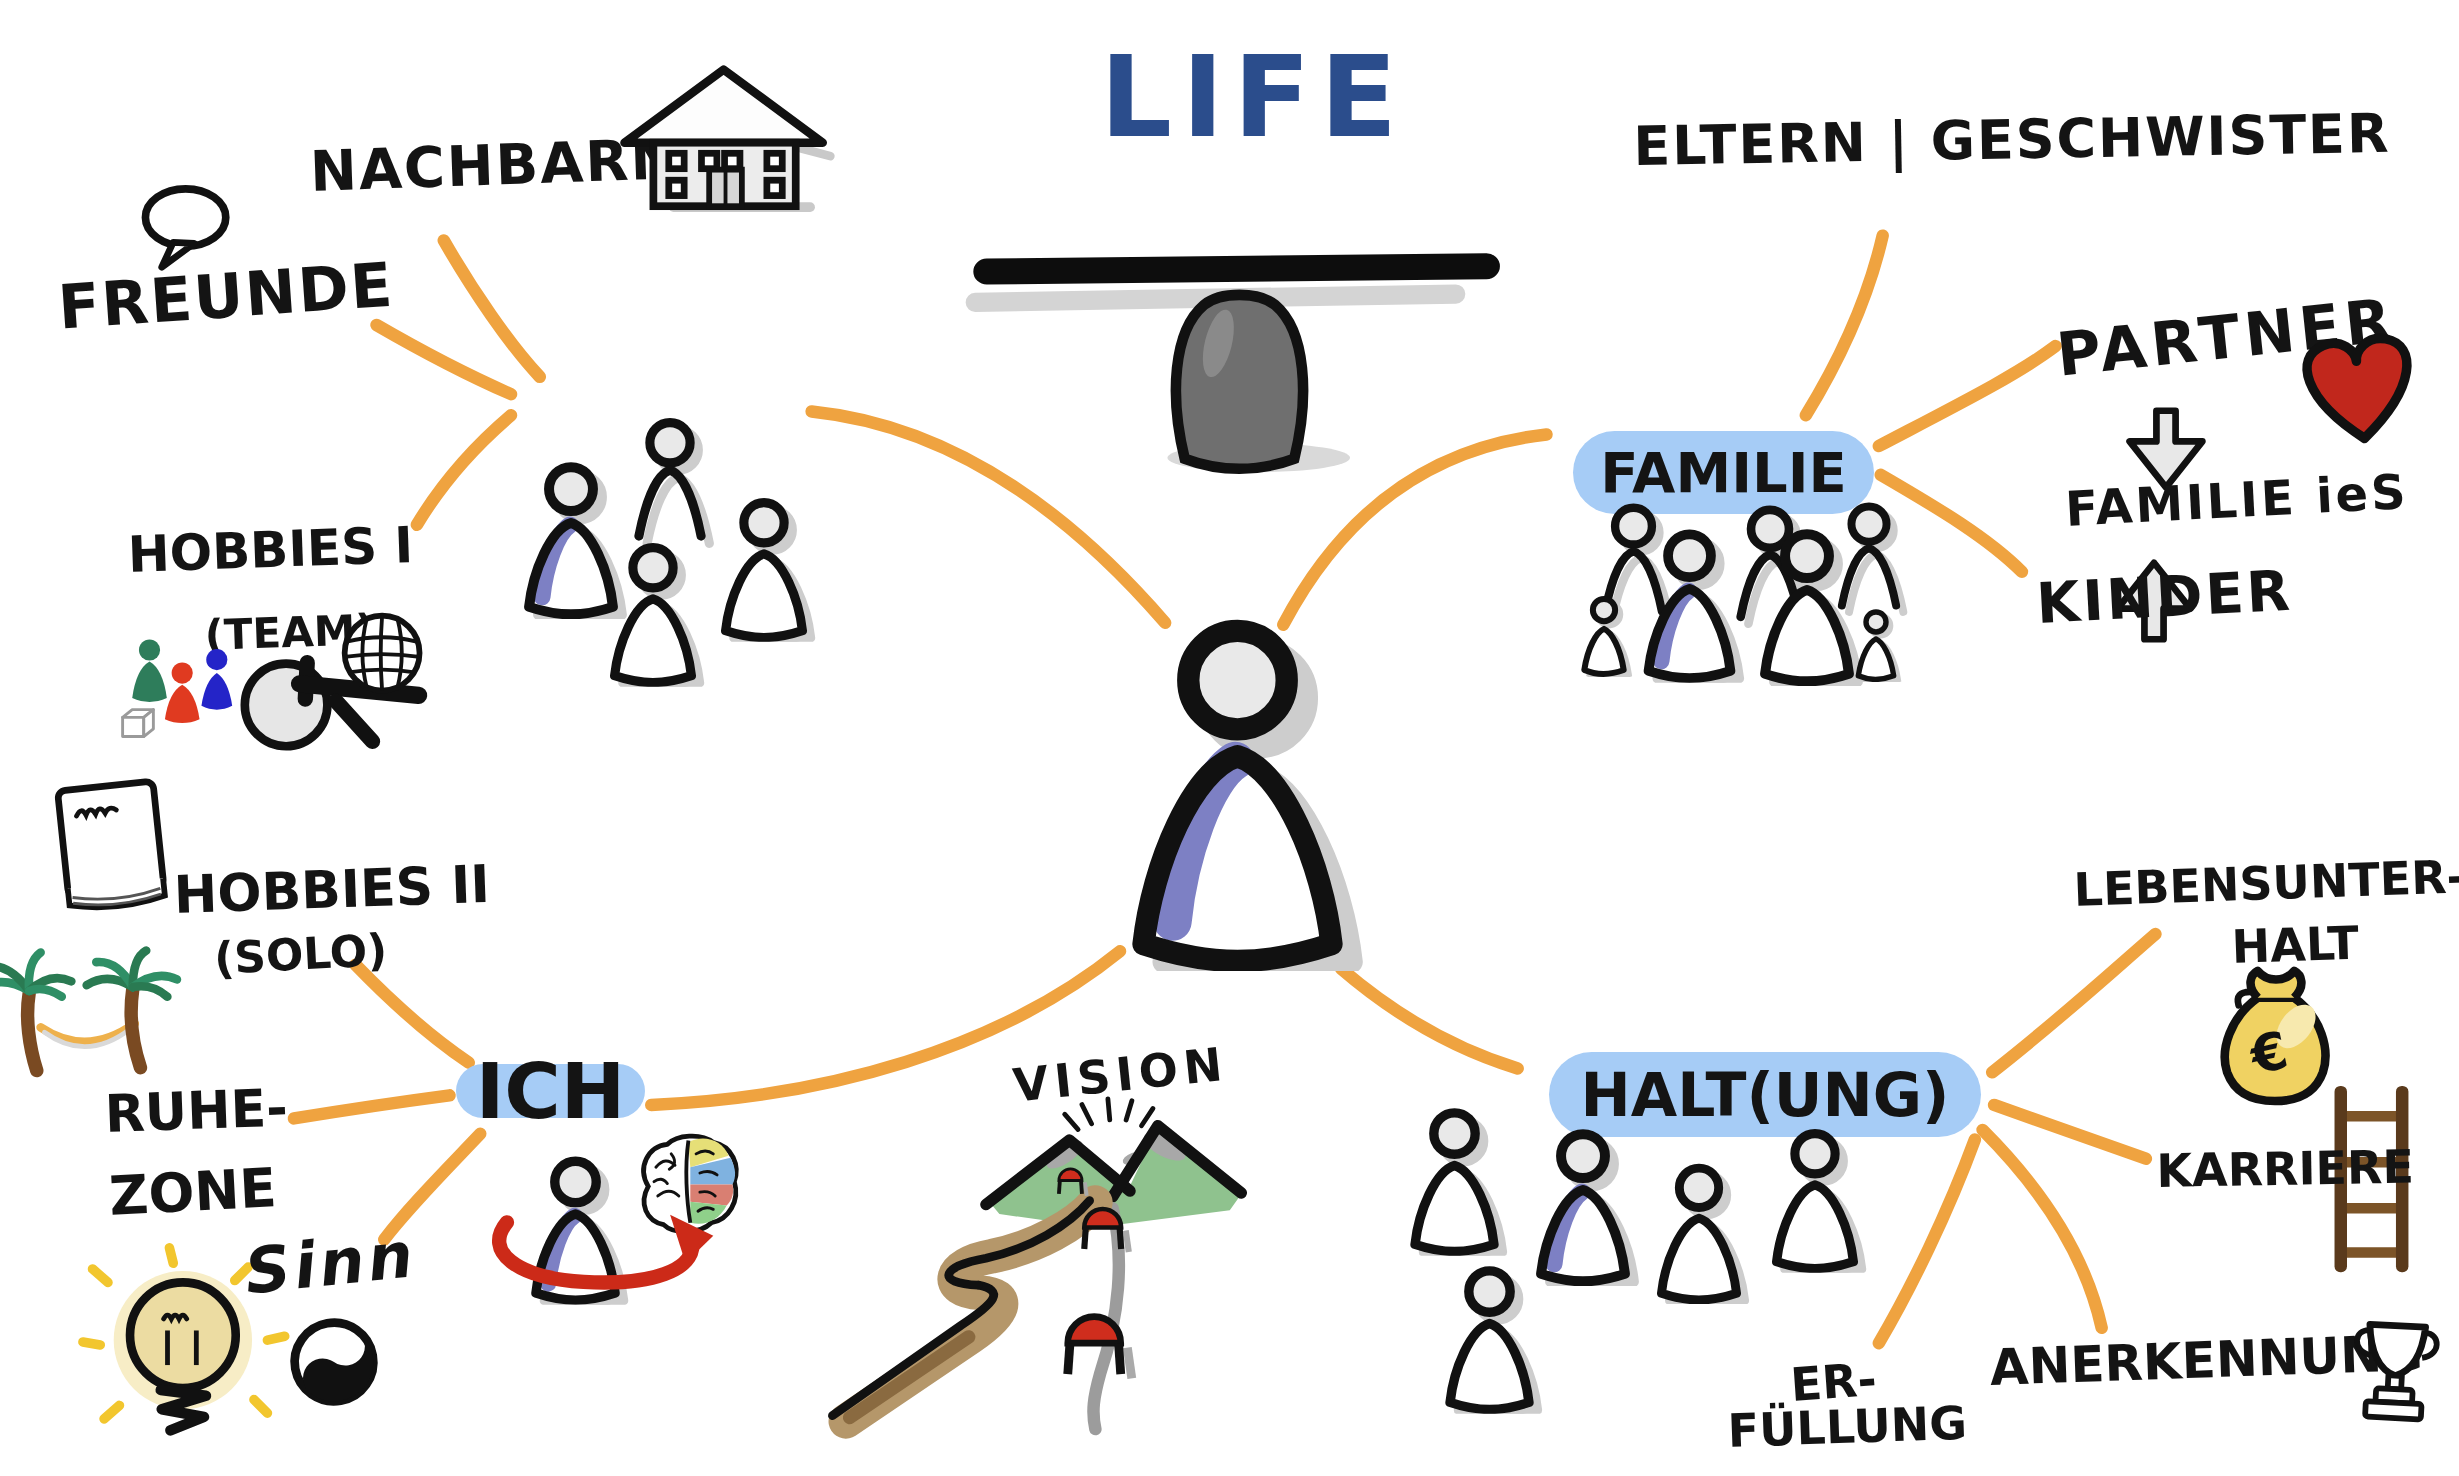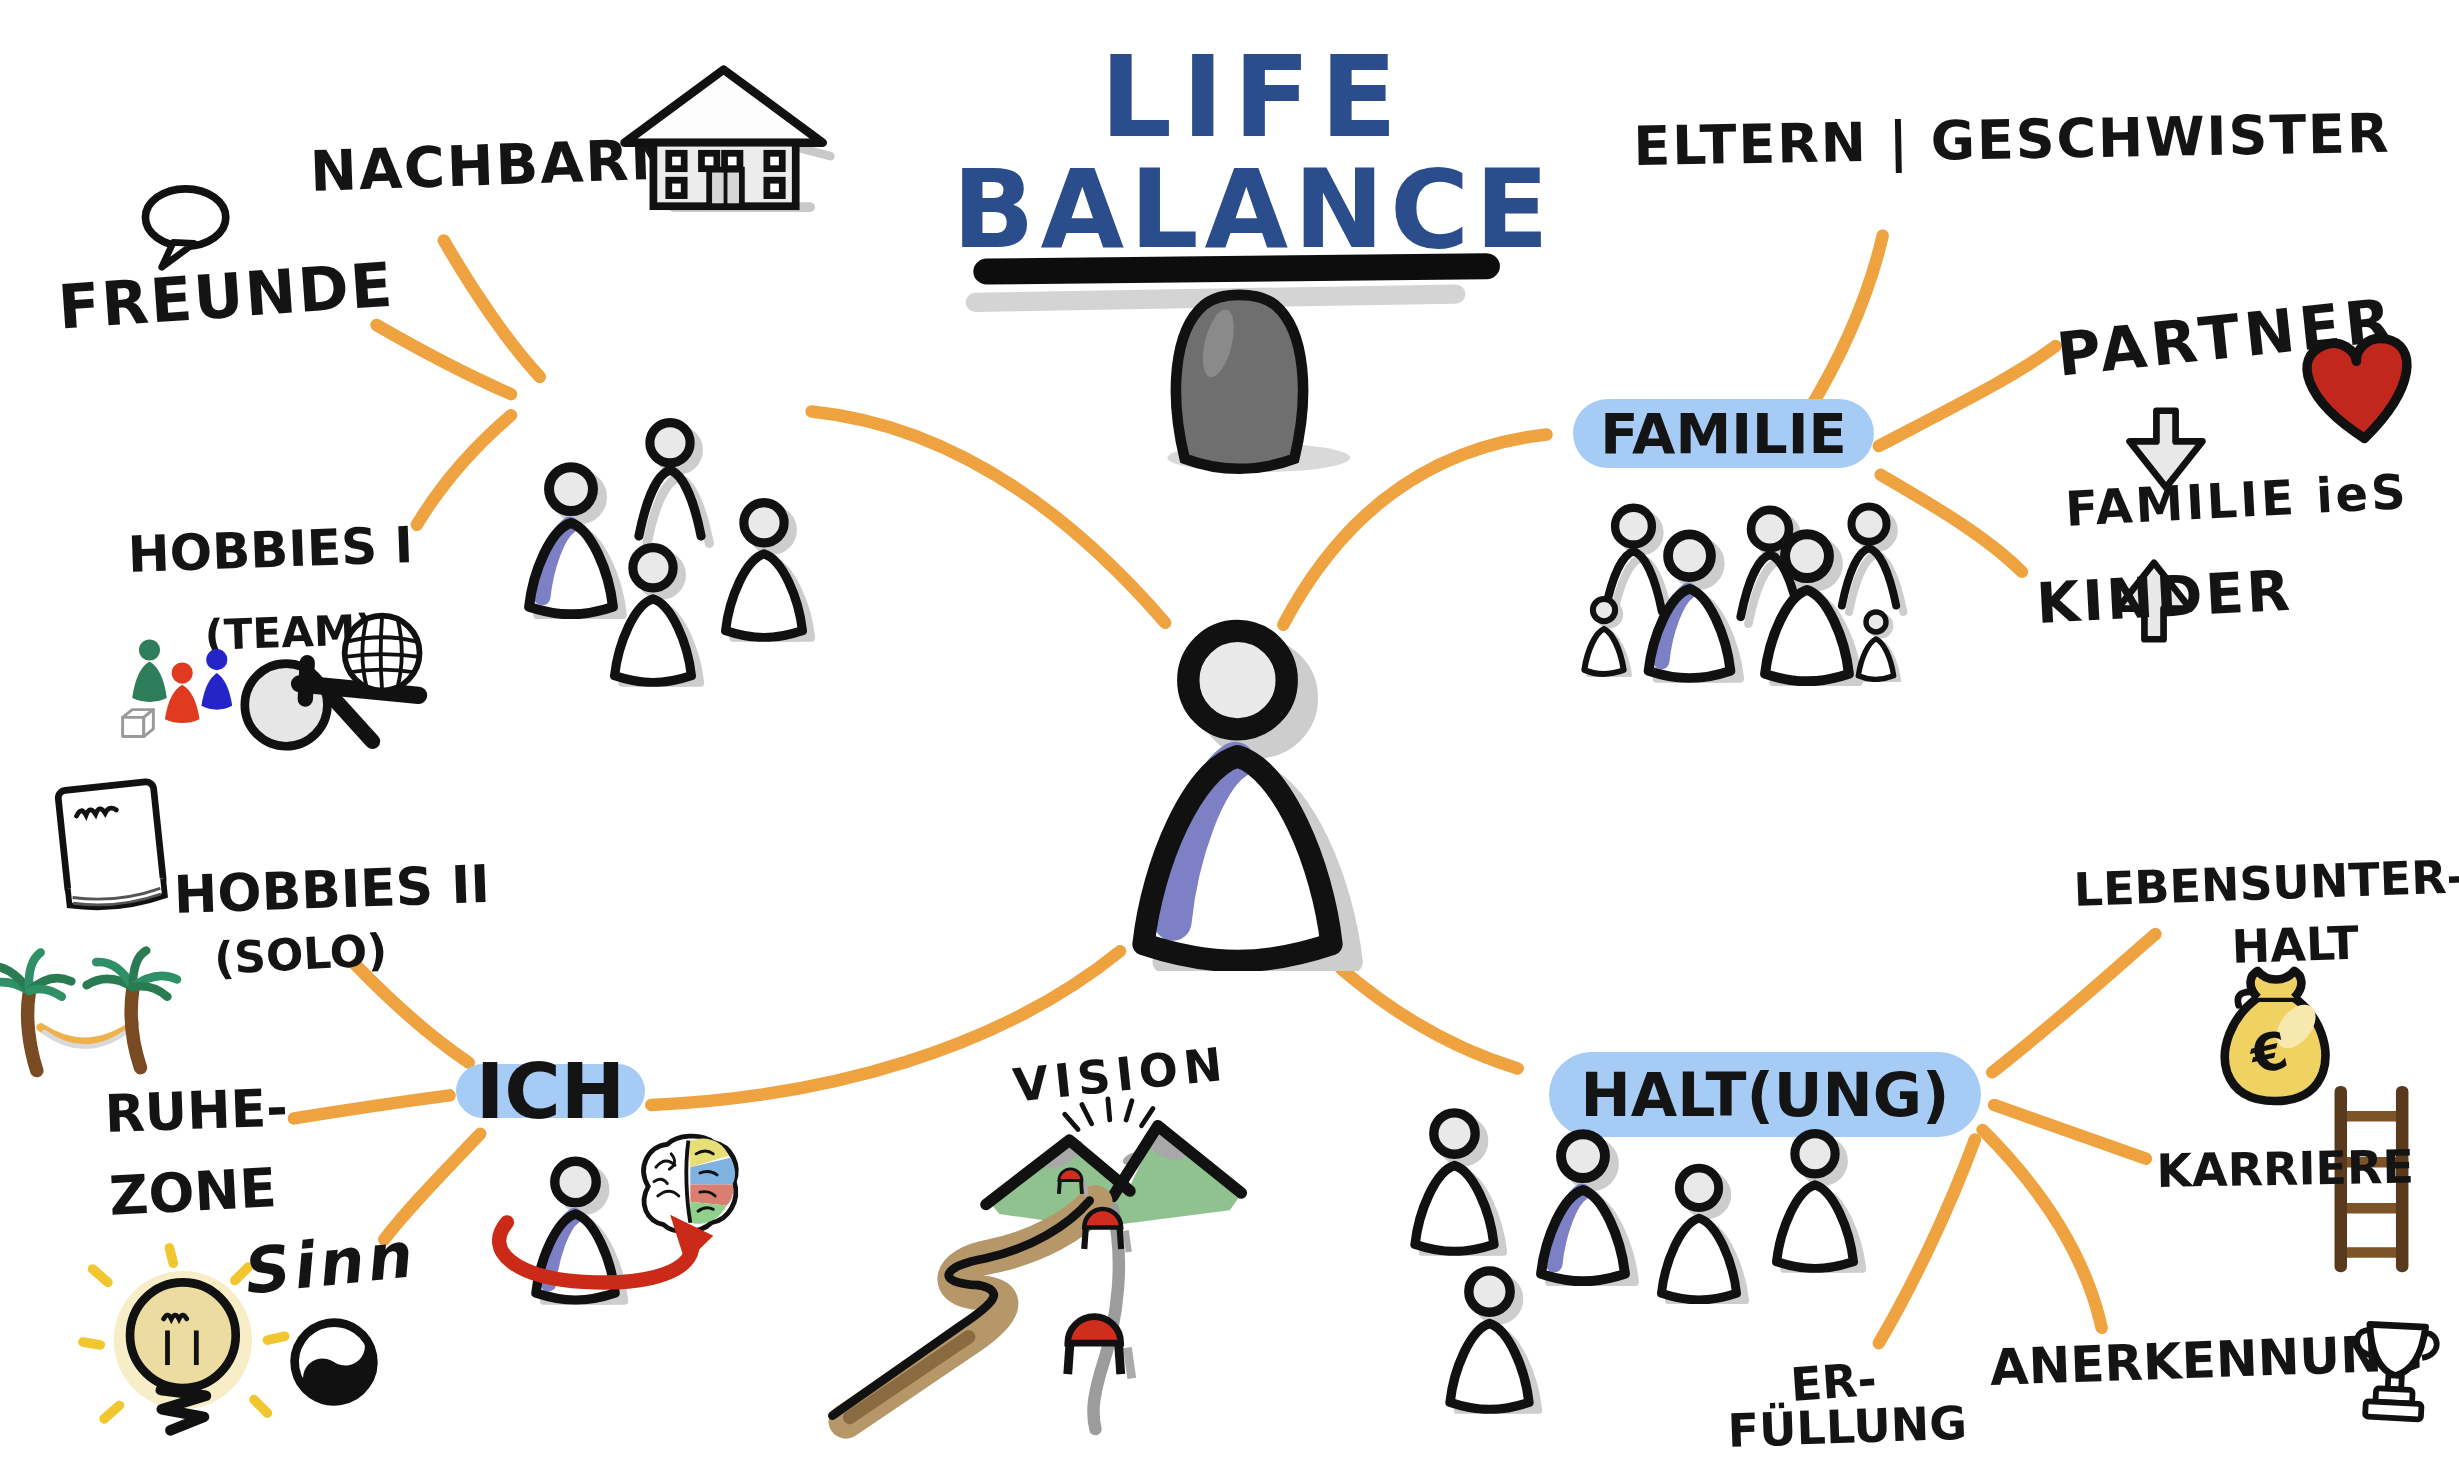--- a/index.html
+++ b/index.html
@@ -77,21 +77,20 @@
       <path d="M 500 1180 C 462 1220 426 1256 400 1290"></path>
       <path d="M 2074 1116 C 2148 1058 2200 1010 2244 972"></path>
       <path d="M 2076 1150 Q 2160 1180 2234 1206"></path>
       <path d="M 2064 1176 C 2128 1240 2172 1310 2188 1382"></path>
       <path d="M 2056 1186 C 2028 1262 1990 1340 1956 1398"></path>
     </g>
   </svg>
 
   <div class="title z2">
     <div class="l1">LIFE</div>
-    <div class="l2">BALANCE</div>
   </div>
 
   <svg class="abs z1" style="left:956px;top:252px" width="567" height="226" viewBox="0 0 590 235">
     <ellipse cx="315" cy="214" rx="95" ry="15" fill="#d9d9d9"></ellipse>
     <rect x="10" y="38" width="520" height="20" rx="10" fill="#d4d4d4" transform="rotate(-1 270 48)"></rect>
     <path d="M238 215 C222 150 226 82 258 55 C275 41 315 41 332 55 C364 82 368 150 352 215 C315 229 275 229 238 215 Z" fill="#6f6f6f" stroke="#111" stroke-width="11"></path>
     <ellipse cx="273" cy="95" rx="14" ry="36" fill="#8a8a8a" transform="rotate(14 273 95)"></ellipse>
     <rect x="18" y="4" width="548" height="27" rx="14" fill="#0d0d0d" transform="rotate(-0.6 292 17)"></rect>
   </svg>
 
@@ -169,21 +168,21 @@
         <path d="M150 9 C148 36 148 60 150 87"></path>
         <path d="M166 12 C172 36 172 60 166 84"></path>
       <path d="M113 36 C138 30 162 30 186 36"></path>
         <path d="M111 52 C138 48 162 48 189 52"></path>
         <path d="M115 68 C140 64 160 64 184 68"></path>
     </g>
   </svg>
 
   <div class="t" style="left:1633px;top:120px;font-size:54px;transform:rotate(-1deg);letter-spacing:1.9px">ELTERN | GESCHWISTER</div>
 
-  <div class="pill z1" style="left:1573px;top:399px;width:301px;height:69px">
+  <div class="pill z1" style="left:1573px;top:431px;width:301px;height:83px">
     <span style="font-size:56px">FAMILIE</span>
   </div>
 
   <svg class="abs z1" style="left:1583px;top:501px" width="101" height="134" viewBox="0 0 105 140">
       <use href="#p-arch" xlink:href="#p-arch"></use>
     </svg>
   <svg class="abs z1" style="left:1718px;top:503px" width="104" height="138" viewBox="0 0 108 144">
       <use href="#p-arch" xlink:href="#p-arch"></use>
     </svg>
   <svg class="abs z1" style="left:1821px;top:500px" width="96" height="128" viewBox="0 0 100 133">

